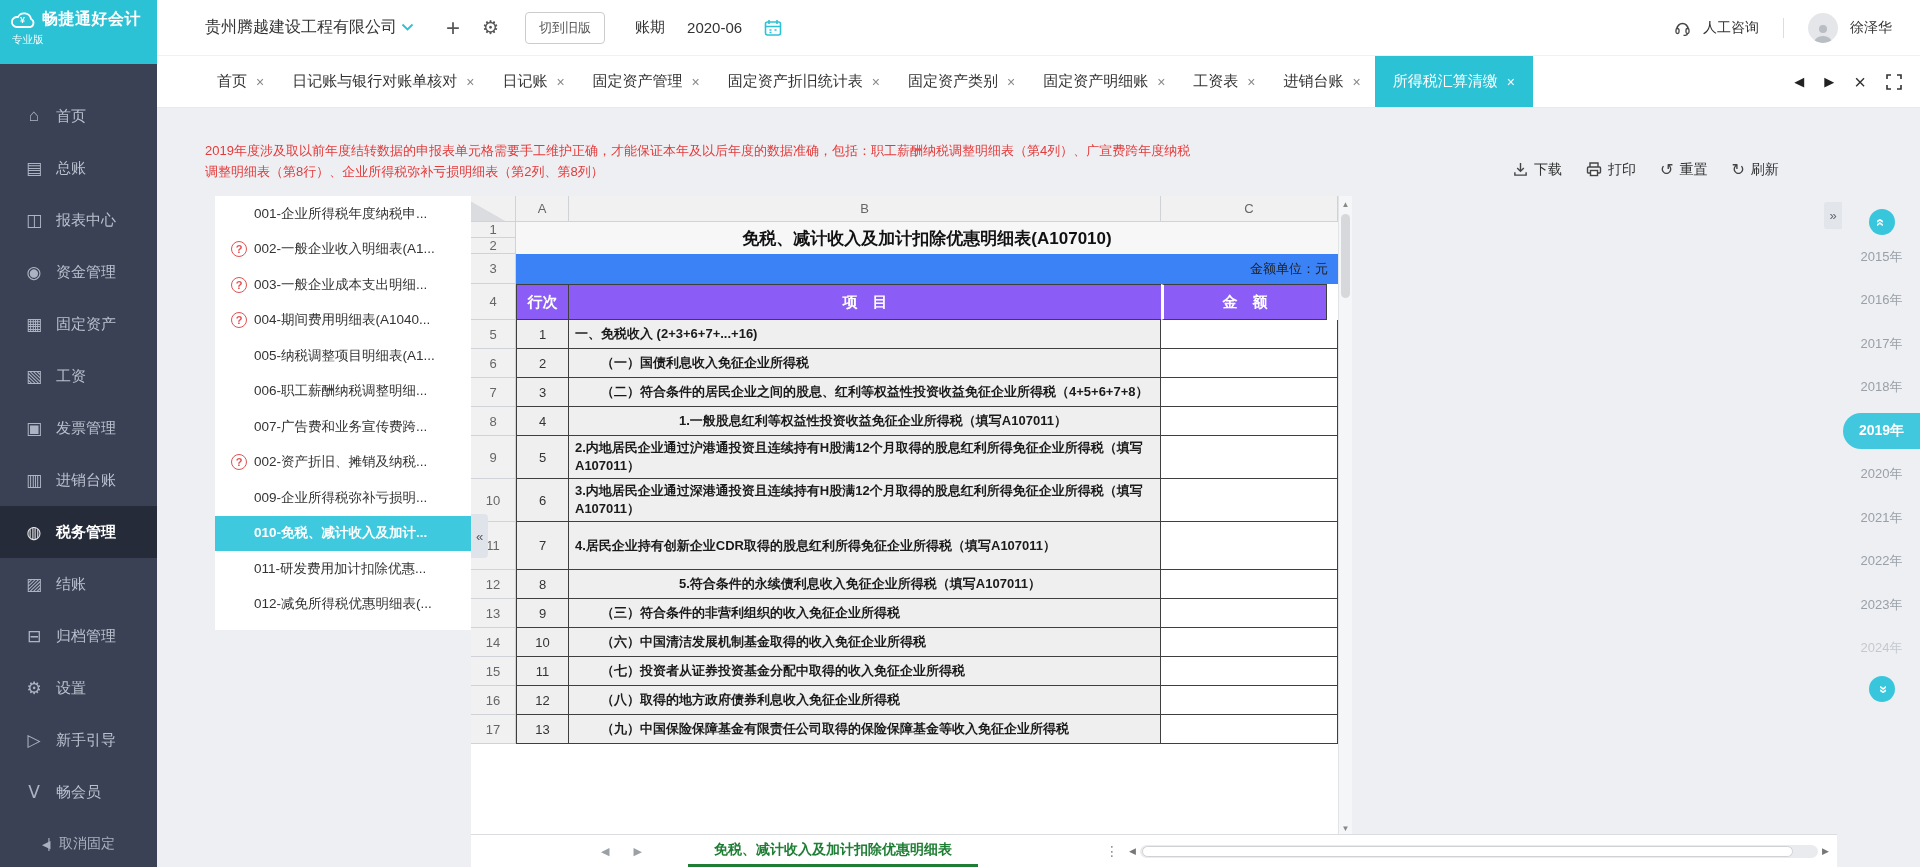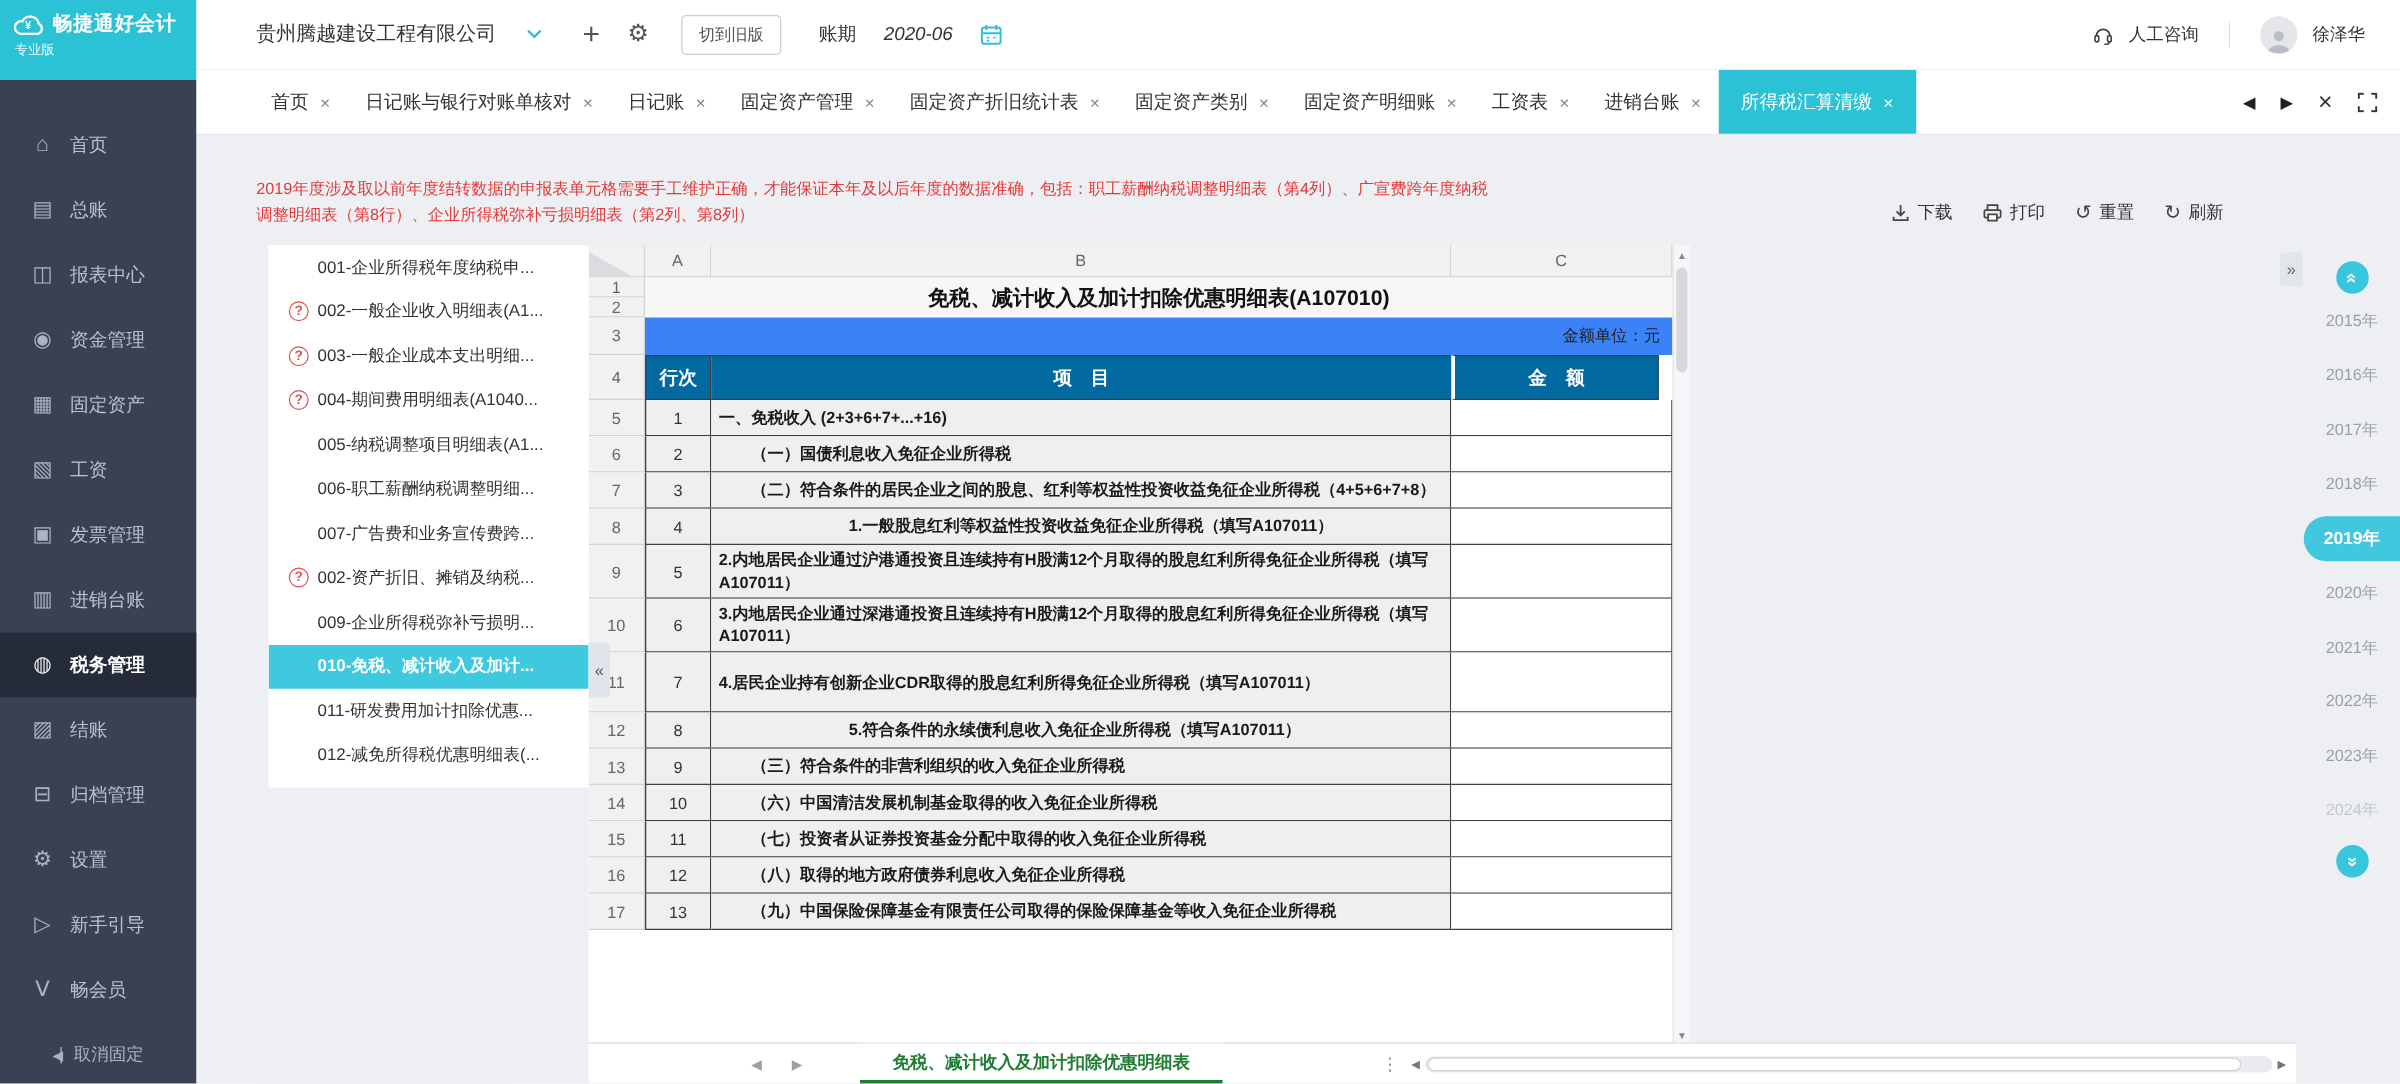--- a/index.html
+++ b/index.html
@@ -17,27 +17,27 @@
   .side-list { padding-top:26px; }
   .side-item { height:52px; display:flex; align-items:center; gap:12px; padding-left:24px; color:#b9c0ce; font-size:15px; cursor:pointer; }
   .side-item .side-icon { width:20px; font-size:17px; text-align:center; opacity:.9; }
   .side-item.active { background:#262b3a; color:#fff; font-weight:bold; }
   .unpin { position:absolute; left:0; right:0; bottom:14px; display:flex; align-items:center; justify-content:center; gap:4px; color:#aab1bf; font-size:14px; cursor:pointer; }
   .unpin-ic { font-size:11px; letter-spacing:-2px; }
 
   
   .topbar { position:absolute; left:157px; top:0; right:0; height:56px; background:#fff; display:flex; align-items:center; justify-content:space-between; padding:0 28px 0 48px; border-bottom:1px solid #f0f1f3; z-index:3; }
   .tb-left { display:flex; align-items:center; gap:22px; }
-  .company-selector { display:flex; align-items:center; gap:24px; cursor:pointer; }
+  .company-selector { display:flex; align-items:center; gap:4px; cursor:pointer; }
   .company-name { font-size:16px; color:#333; }
   .tb-plus { font-size:24px; color:#555; font-weight:300; cursor:pointer; line-height:1; margin-left:10px; }
   .tb-gear { font-size:19px; color:#555; cursor:pointer; }
   .old-ver { background:#fff; border:1px solid #ccc; border-radius:4px; font-size:13px; color:#555; padding:6px 13px; cursor:pointer; margin-left:4px; }
   .period-label { font-size:15px; color:#333; margin-left:8px; }
-  .period-value { font-size:15px; color:#333;font-style:italic; }
+  .period-value { font-size:15px; color:#333; }
   .tb-right { display:flex; align-items:center; gap:12px; }
   .consult { font-size:14px; color:#333; cursor:pointer; }
   .tb-divider { width:1px; height:20px; background:#ddd; margin:0 12px; }
   .avatar { width:30px; height:30px; border-radius:50%; background:#e4e6e9; display:flex; align-items:flex-end; justify-content:center; overflow:hidden; cursor:pointer; }
   .username { font-size:14px; color:#333; cursor:pointer; }
 
   
   .tabbar { position:absolute; left:157px; top:56px; right:0; height:52px; background:#fff; border-bottom:1px solid #e8eaed; display:flex; align-items:stretch; z-index:3; }
   .tab-list { display:flex; align-items:stretch; margin-left:46px; }
   .tab { display:flex; align-items:center; gap:9px; padding:0 14px; font-size:15px; color:#333; cursor:pointer; white-space:nowrap; }
@@ -71,21 +71,21 @@
   .ch { background:#f1f1f2; border-right:1px solid #cfd2d6; border-bottom:1px solid #cfd2d6; color:#666; font-size:13px; display:flex; align-items:center; justify-content:center; }
   .ch.corner { width:45px; background:linear-gradient(to top right,#dadce0 38%,#f1f1f2 40%); }
   .ch.ca { width:53px; } .ch.cb { width:592px; } .ch.cc { width:177px; }
   .trow { display:flex; align-items:stretch; }
   .rn { background:#f1f1f2; border-right:1px solid #cfd2d6; border-bottom:1px solid #cfd2d6; color:#666; font-size:13px; display:flex; align-items:center; justify-content:center; width:45px; flex:0 0 45px; }
   .rn-stack { width:45px; flex:0 0 45px; display:flex; flex-direction:column; }
   .rn-stack .rn { width:100%; flex:1; }
   .rn.r1 { height:30px; } .rn.r2 { height:26px; } .rn.r3 { height:30px; } .rn.r4 { height:36px; }
   .title-cell { width:822px; background:#f7f7f8; display:flex; align-items:center; justify-content:center; font-size:17px; font-weight:bold; color:#111; }
   .unit-cell { width:822px; background:#3b82f6; display:flex; align-items:center; justify-content:flex-end; padding-right:10px; font-size:13px; color:#222; }
-  .headrow .hl, .headrow .ha, .headrow .hi { background:#0369a1; color:#fff; font-weight:bold; font-size:15px; display:flex; align-items:center; justify-content:center; border-top:1px solid #3f3f3f; border-bottom:1px solid #3f3f3f; }
+  .headrow .hl, .headrow .ha, .headrow .hi { background:#8b5cf6; color:#fff; font-weight:bold; font-size:15px; display:flex; align-items:center; justify-content:center; border-top:1px solid #3f3f3f; border-bottom:1px solid #3f3f3f; }
   .headrow .hl { width:53px; border-left:1px solid #3f3f3f; border-right:1px solid #3f3f3f; }
   .headrow .hi { width:592px; }
   .headrow .ha { width:166px; border-left:3px solid #fff; border-right:1px solid #3f3f3f; }
   .drow { min-height:29px; }
   .drow.tall { min-height:48px; }
   .c-line { width:53px; flex:0 0 53px; background:#efefef; border-left:1px solid #3f3f3f; border-right:1px solid #3f3f3f; border-bottom:1px solid #3f3f3f; color:#333; font-size:13px; display:flex; align-items:center; justify-content:center; }
   .c-item { width:592px; flex:0 0 592px; background:#efefef; border-right:1px solid #3f3f3f; border-bottom:1px solid #3f3f3f; display:flex; align-items:center; padding:3px 6px; }
   .c-item .item-text { font-size:13px; font-weight:bold; color:#1a1a1a; line-height:18px; }
   .ind1 .item-text { padding-left:26px; display:block; }
   .ind2 .item-text { padding-left:104px; display:block; }

